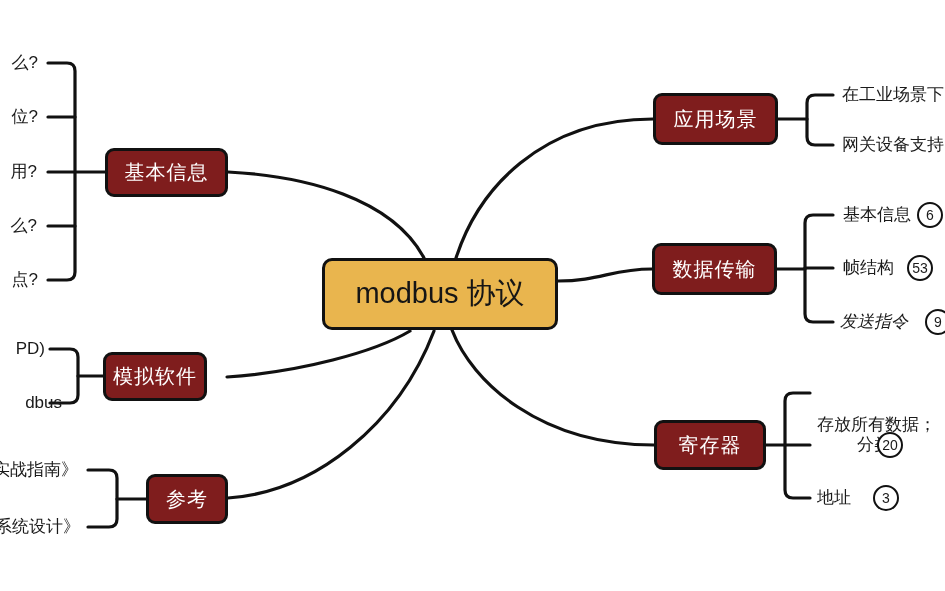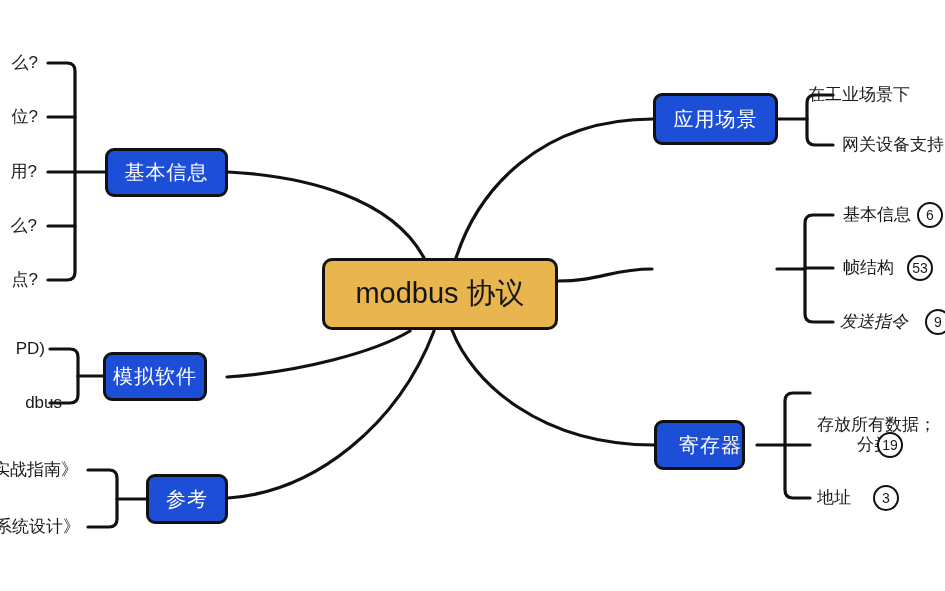--- a/index.html
+++ b/index.html
@@ -5,21 +5,21 @@
   html,body{margin:0;padding:0;background:#fff;}
   .stage{
     position:relative;width:945px;height:591px;background:#ffffff;
     overflow:hidden;font-family:"Liberation Sans","DejaVu Sans",sans-serif;
   }
   svg.wires{position:absolute;left:0;top:0;width:945px;height:591px;}
   svg.wires path{fill:none;stroke:#111111;stroke-width:3.2;stroke-linecap:round;}
 
   .node{
     position:absolute;display:flex;align-items:center;justify-content:center;
-    background:#1d4ed8;border:3px solid #111111;border-radius:9px;
+    background:#7f1d1d;border:3px solid #111111;border-radius:9px;
     color:#ffffff;font-size:20px;letter-spacing:1px;box-sizing:border-box;
     white-space:nowrap;
   }
   .root-node{
     position:absolute;display:flex;align-items:center;justify-content:center;
     background:#E9B54E;border:3.5px solid #111111;border-radius:10px;
     color:#151515;font-size:29px;box-sizing:border-box;white-space:nowrap;
   }
   .leaf{
     position:absolute;font-size:17px;color:#1a1a1a;line-height:18px;
@@ -78,45 +78,48 @@
   </div>
   <div class="node" style="left:103px;top:352px;width:104px;height:49px;">
     <span>模拟软件</span>
   </div>
   <div class="node" style="left:146px;top:474px;width:82px;height:50px;font-family:Liberation Serif, serif;">
     <span>参考</span>
   </div>
   <div class="node" style="left:653px;top:93px;width:125px;height:52px;">
     <span>应用场景</span>
   </div>
-  <div class="node" style="left:654px;top:420px;width:91px;height:50px;justify-content:flex-end;">
+  <div class="node" style="left:652px;top:243px;width:125px;height:52px;">
+    <span>数据传输</span>
+  </div>
+  <div class="node" style="left:654px;top:420px;width:112px;height:50px;">
     <span>寄存器</span>
   </div>
 
   <div class="leaf right-cut" style="right:907px;top:54px;">么?</div>
   <div class="leaf right-cut" style="right:907px;top:108px;">位?</div>
   <div class="leaf right-cut" style="right:908px;top:163px;">用?</div>
   <div class="leaf right-cut" style="right:908px;top:217px;">么?</div>
   <div class="leaf right-cut" style="right:907px;top:271px;">点?</div>
 
   <div class="leaf right-cut" style="right:900px;top:340px;text-align:right;">PD)</div>
   <div class="leaf right-cut" style="right:883px;top:394px;">dbus</div>
 
   <div class="leaf right-cut" style="right:867px;top:461px;">实战指南》</div>
   <div class="leaf right-cut" style="right:865px;top:518px;">系统设计》</div>
 
-  <div class="leaf" style="left:808px;top:86px;">在工业场景下</div>
+  <div class="leaf" style="left:842px;top:86px;">在工业场景下</div>
   <div class="leaf" style="left:842px;top:136px;">网关设备支持</div>
 
   <div class="leaf" style="left:843px;top:206px;">基本信息</div>
   <div class="badge" style="left:917px;top:202px;">6</div>
   <div class="leaf" style="left:843px;top:259px;">帧结构</div>
   <div class="badge" style="left:907px;top:255px;">53</div>
   <div class="leaf" style="left:840px;top:313px;font-style:italic;">发送指令</div>
   <div class="badge" style="left:925px;top:309px;">9</div>
 
   <div class="leaf" style="left:817px;top:384px;margin-top:32px;">存放所有数据；</div>
   <div class="leaf" style="left:857px;top:436px;">分类</div>
-  <div class="badge" style="left:877px;top:432px;">19</div>
+  <div class="badge" style="left:877px;top:432px;">20</div>
   <div class="leaf" style="left:817px;top:489px;">地址</div>
   <div class="badge" style="left:873px;top:485px;">3</div>
 
 </div>
 
 </body></html>

